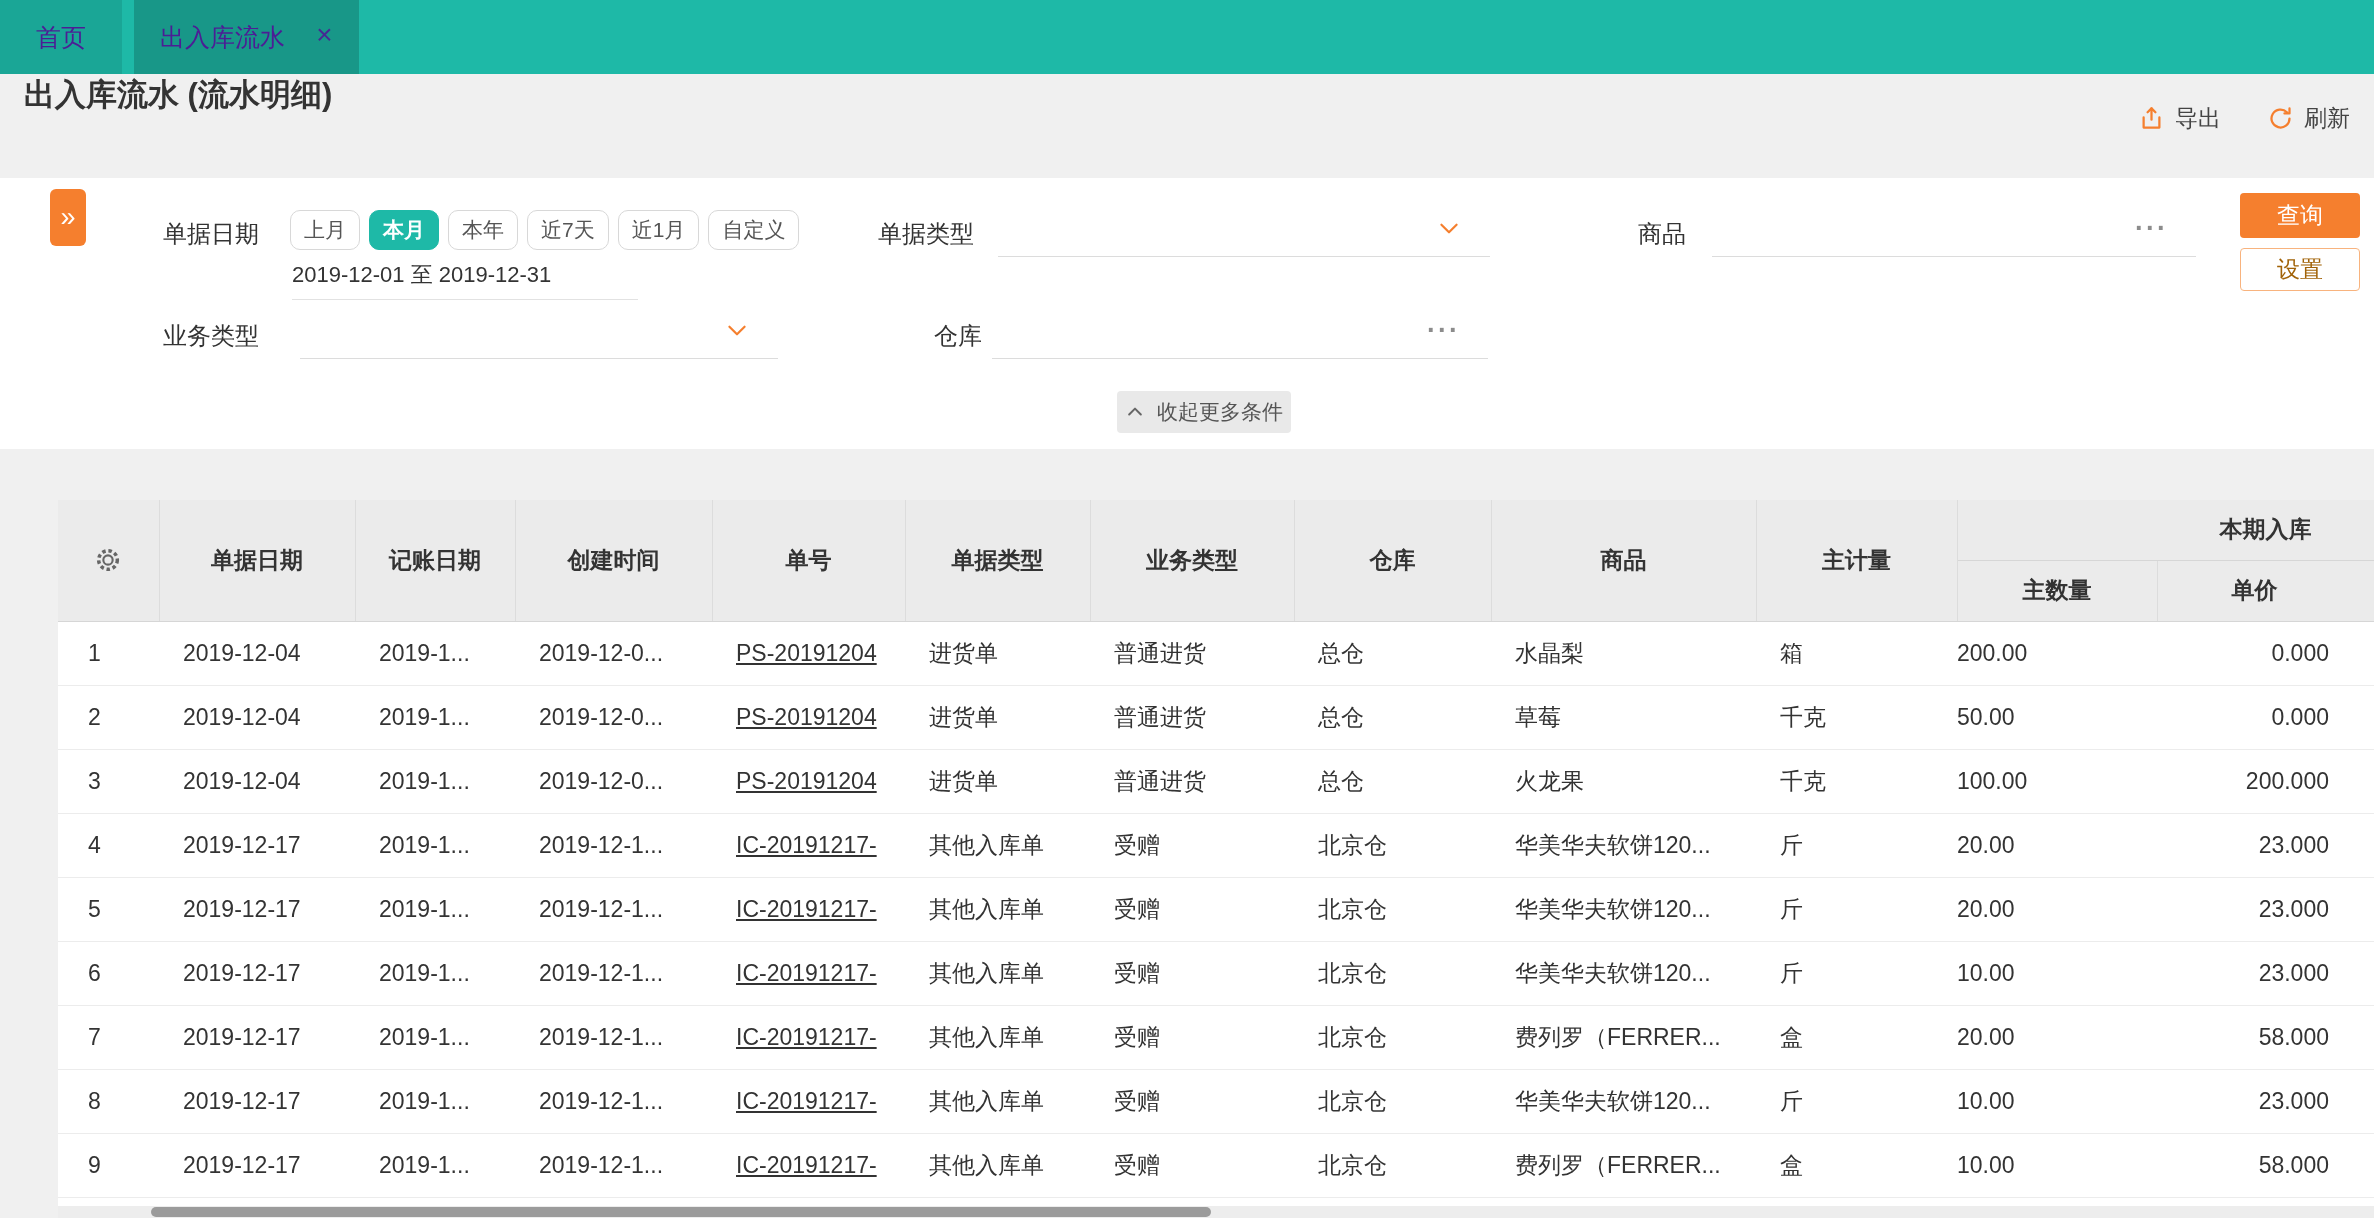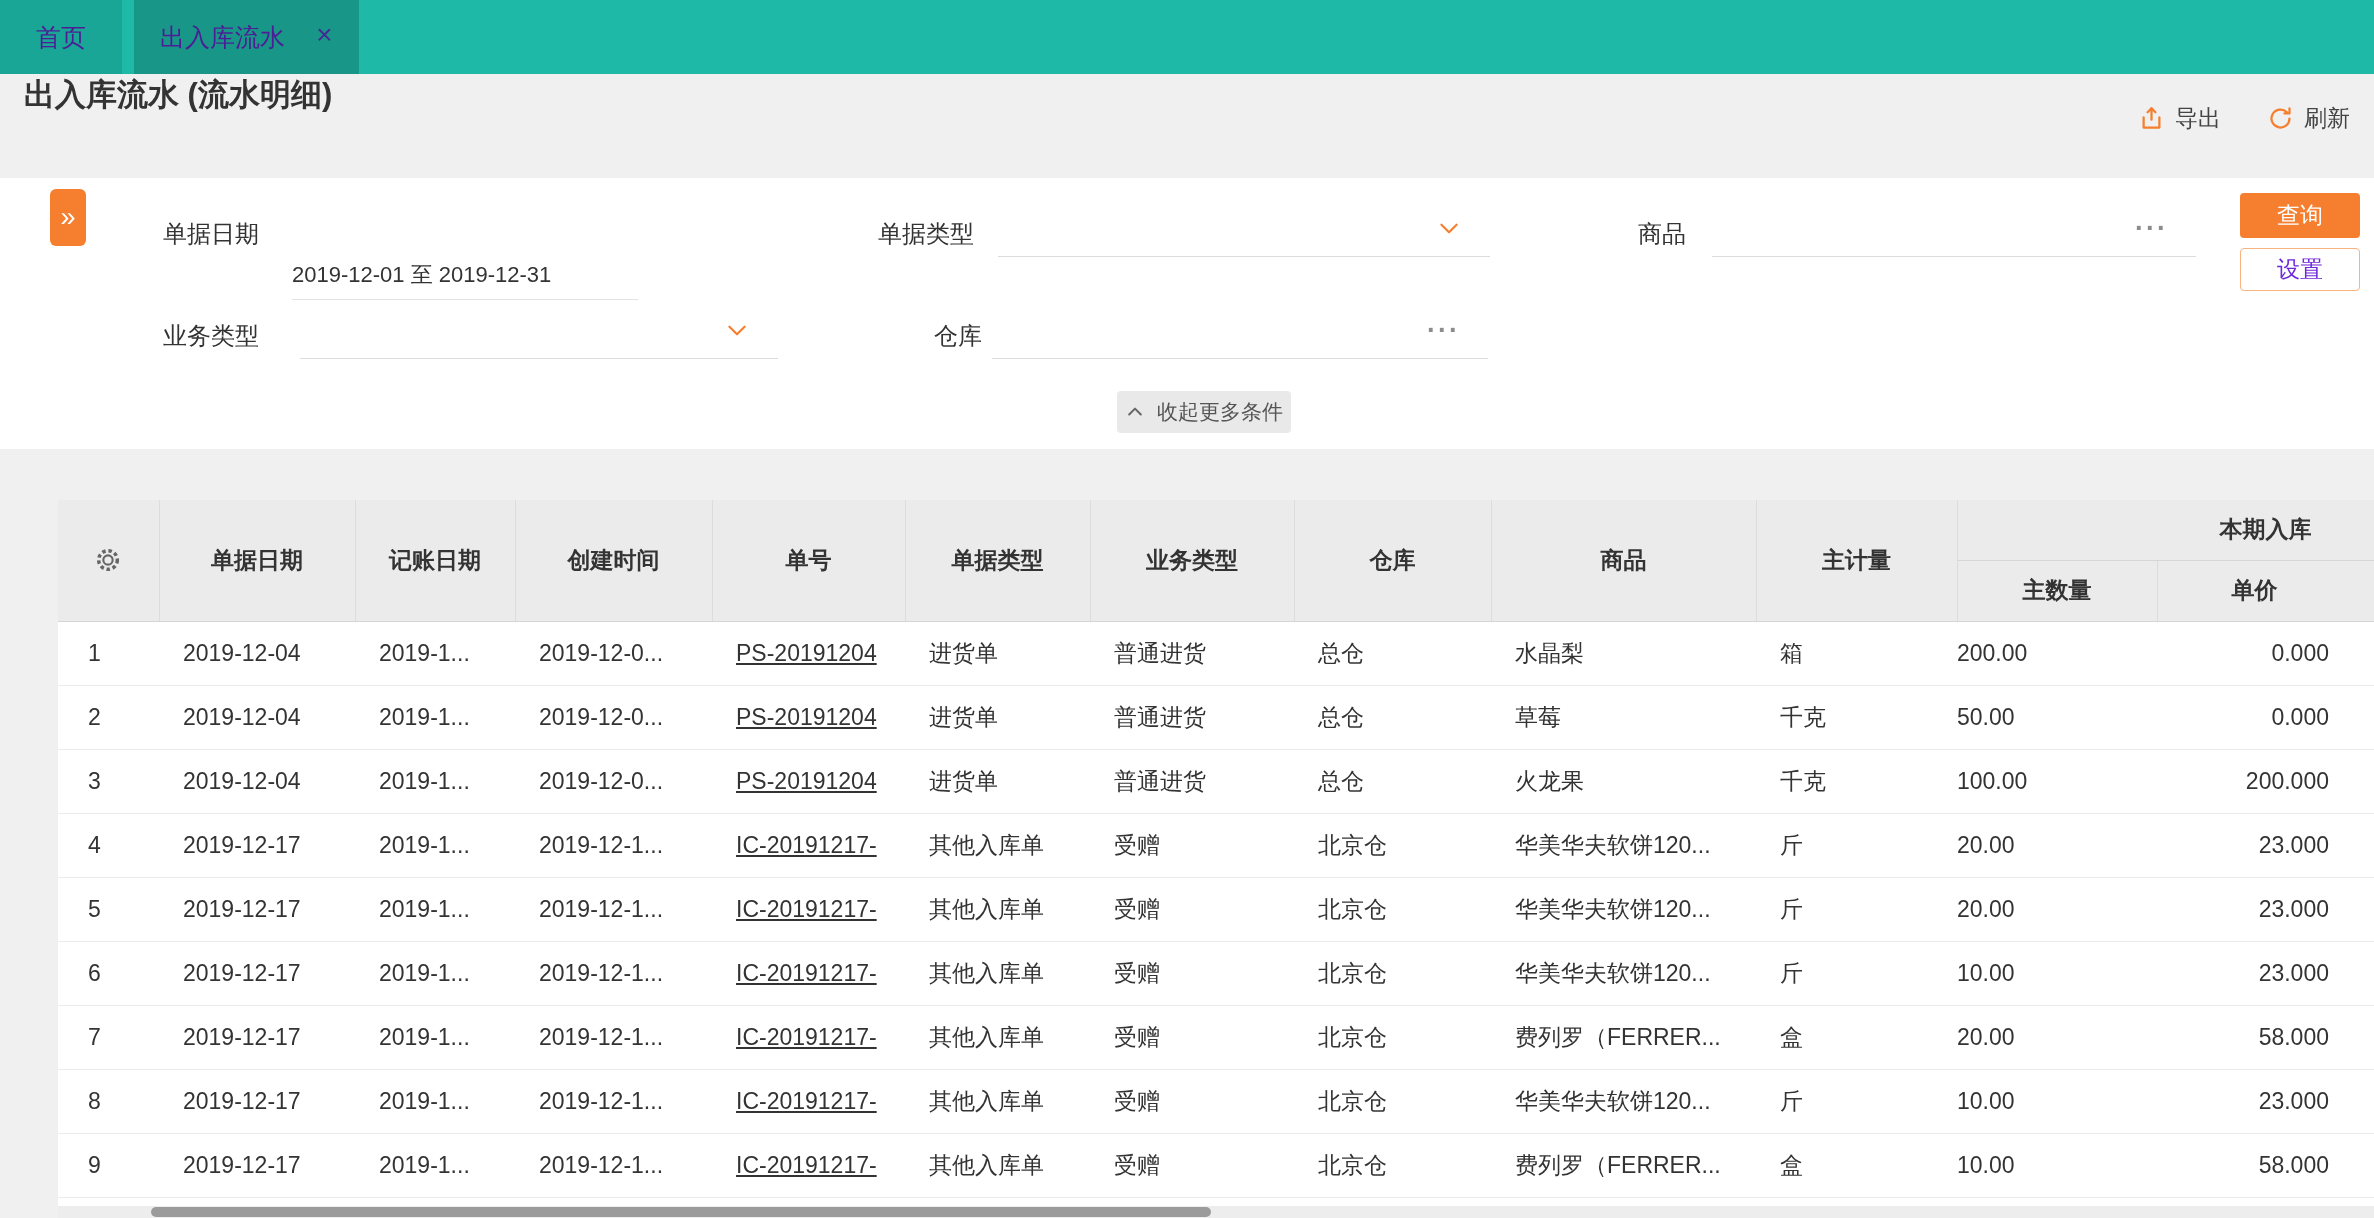--- a/index.html
+++ b/index.html
@@ -47,21 +47,21 @@
   #lbl-product   { left: 1638px; top: 40px; }
   #line-product  { left: 1712px; top: 22px; width: 484px; }
   #lbl-biz-type  { left: 163px;  top: 142px; }
   #line-biz-type { left: 300px;  top: 124px; width: 478px; }
   #lbl-warehouse { left: 934px;  top: 142px; }
   #line-warehouse{ left: 992px;  top: 124px; width: 496px; }
 
   .query-btn { position: absolute; right: 14px; top: 15px; width: 120px; height: 45px;
     background: #f57f2e; color: #fff; font-size: 23px; border: none; border-radius: 4px; cursor: pointer; }
   .settings-btn { position: absolute; right: 14px; top: 70px; width: 120px; height: 43px;
-    background: #fff; color: #6d28d9; font-size: 23px; border: 1px solid #f8b37e; border-radius: 4px; cursor: pointer; }
+    background: #fff; color: #a16207; font-size: 23px; border: 1px solid #f8b37e; border-radius: 4px; cursor: pointer; }
 
   .collapse-tab { position: absolute; left: 1117px; bottom: 16px; background: #e9e9e9;
     border-radius: 4px; padding: 7px 8px; display: flex; align-items: center; gap: 12px;
     font-size: 21px; color: #555; cursor: pointer; }
 
   
   .table-wrap { position: relative; margin: 51px 0 0 58px; background: #fff; height: 718px; overflow: hidden; }
   table { border-collapse: collapse; table-layout: fixed; width: 2354px; }
   thead th { background: #ebebeb; font-size: 23px; font-weight: 700; color: #333;
     border-right: 1px solid #dcdcdc; border-bottom: 1px solid #d6d6d6; text-align: center; }
@@ -123,20 +123,28 @@
     </div>
   </div>
 </div>
 
 <div class="filter-panel">
   <div class="expand-btn">
     <span>»</span>
   </div>
 
   <span class="f-label" id="lbl-doc-date">单据日期</span>
+  <div class="pills">
+    <span class="pill">上月</span>
+    <span class="pill pill-selected">本月</span>
+    <span class="pill">本年</span>
+    <span class="pill">近7天</span>
+    <span class="pill">近1月</span>
+    <span class="pill">自定义</span>
+  </div>
   <div class="date-range">2019-12-01 至 2019-12-31</div>
 
   <span class="f-label" id="lbl-doc-type">单据类型</span>
   <div class="input-line" id="line-doc-type">
     <span class="icon-pad">
       <svg width="26" height="26" viewBox="0 0 24 24" fill="none" stroke="#f57f2e" stroke-width="2" stroke-linecap="round" stroke-linejoin="round">
           <path d="M5 9l7 7 7-7"></path>
         </svg>
     </span>
   </div>

